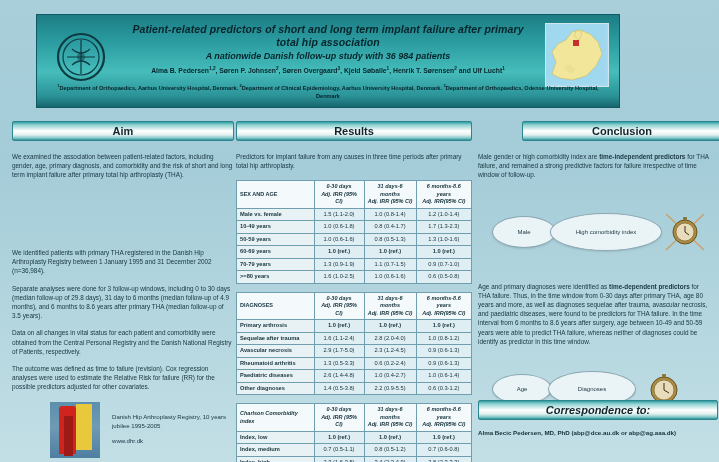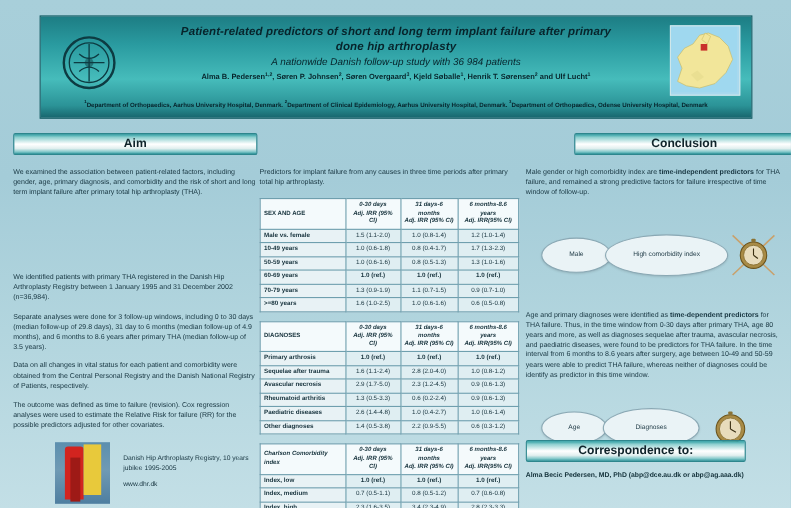--- a/index.html
+++ b/index.html
@@ -20,21 +20,21 @@
     inset: 0;
     background:
       linear-gradient(180deg, #a8cfda 0%, #a4ccd8 35%, #b2d5de 65%, #c3dfe6 100%);
   }
 
   
   .banner {
     position: absolute;
     left: 36px;
     top: 14px;
-    width: 648px;
+    width: 584px;
     height: 94px;
     background: linear-gradient(180deg, #1d7d84 0%, #2a9ba0 28%, #46bcbb 62%, #2b9397 88%, #17666e 100%);
     border: 1px solid #0f5a62;
     box-sizing: border-box;
   }
   .banner-logo {
     position: absolute;
     left: 18px;
     top: 16px;
     width: 52px;
@@ -63,20 +63,21 @@
     font-weight: bold;
     font-style: italic;
     line-height: 13px;
     letter-spacing: .1px;
   }
   .subtitle-line {
     font-size: 9px;
     font-style: italic;
     line-height: 12px;
     margin-top: 1px;
+    font-weight: bold;
   }
   .authors-line {
     font-size: 6.8px;
     font-weight: bold;
     line-height: 10px;
     margin-top: 2px;
   }
   .affil-line {
     position: absolute;
     left: 8px;
@@ -233,29 +234,30 @@
         <rect width="60" height="60" fill="#9fd8ef"></rect>
         <path d="M6 50 L10 38 L6 28 L12 20 L20 16 L26 8 L34 6 L44 10 L52 18 L56 30 L50 42 L40 52 L26 56 L14 54 Z" fill="#f2e69a" stroke="#c9bb63" stroke-width=".6"></path>
         <path d="M28 12 L31 6 L36 9 L33 16 Z" fill="#f2e69a" stroke="#c9bb63" stroke-width=".5"></path>
         <rect x="27" y="16" width="6" height="6" fill="#c9302c"></rect>
         <path d="M18 44 L24 40 L30 46 L24 50 Z" fill="#eadf92"></path>
       </svg>
     </div>
 
     <div class="banner-text">
       <div class="title-line">Patient-related predictors of short and long term implant failure after primary</div>
-      <div class="title-line">done hip arthroplasty</div>
+      <div class="title-line">total hip association</div>
       <div class="subtitle-line">A nationwide Danish follow-up study with 36 984 patients</div>
       <div class="authors-line">Alma B. Pedersen<sup>1,2</sup>, Søren P. Johnsen<sup>2</sup>, Søren Overgaard<sup>3</sup>, Kjeld Søballe<sup>1</sup>, Henrik T. Sørensen<sup>2</sup> and Ulf Lucht<sup>1</sup></div>
     </div>
 
     <div class="affil-line"><sup>1</sup>Department of Orthopaedics, Aarhus University Hospital, Denmark. <sup>2</sup>Department of Clinical Epidemiology, Aarhus University Hospital, Denmark. <sup>3</sup>Department of Orthopaedics, Odense University Hospital, Denmark</div>
   </div>
 
   <div class="sec-bar" style="left:12px;  top:121px; width:222px;text-align:right;">Aim</div>
+  <div class="sec-bar" style="left:236px; top:121px; width:236px;">Results</div>
   <div class="sec-bar" style="left:478px; top:121px; width:200px;margin-left:44px;">Conclusion</div>
 
   <div class="col-left" style="top:152px;">
     <div class="body-text">We examined the association between patient-related factors, including gender, age, primary diagnosis, and comorbidity and the risk of short and long term implant failure after primary total hip arthroplasty (THA).</div>
   </div>
 
 
   <div class="col-left" style="top:248px;">
     <div class="body-text">
       <p>We identified patients with primary THA registered in the Danish Hip Arthroplasty Registry between 1 January 1995 and 31 December 2002 (n=36,984).</p>
@@ -471,19 +473,19 @@
           <circle cx="18" cy="20" r="13" fill="#a98b45" stroke="#6b541d" stroke-width="1"></circle>
           <circle cx="18" cy="20" r="10" fill="#e8dcbc" stroke="#8a7234" stroke-width=".8"></circle>
           <line x1="18" y1="20" x2="18" y2="13" stroke="#3a2f12" stroke-width="1"></line>
           <line x1="18" y1="20" x2="23" y2="23" stroke="#3a2f12" stroke-width="1"></line>
           <rect x="16" y="4" width="4" height="3" rx="1" fill="#8a7234"></rect>
         </svg>
       </div>
     </div>
   </div>
 
-  <div class="sec-bar" style="left:478px; top:400px; width:200px;">Correspondence to:</div>
+  <div class="sec-bar" style="left:478px; top:400px; width:240px;font-style:italic;">Correspondence to:</div>
 
   <div class="col-right" style="top:428px;">
     <div class="corr-text">Alma Becic Pedersen, MD, PhD (abp@dce.au.dk or abp@ag.aaa.dk)</div>
   </div>
 
 </div>
 
 </body></html>

